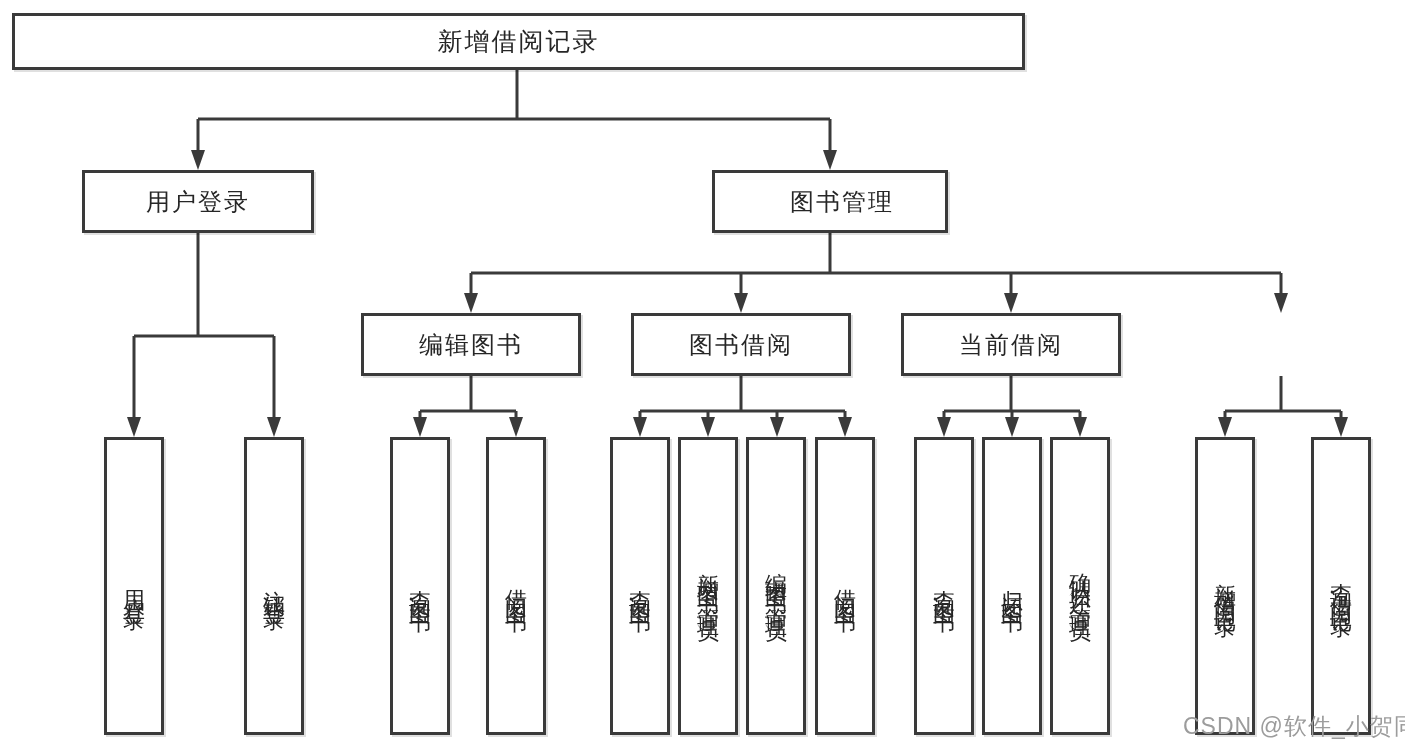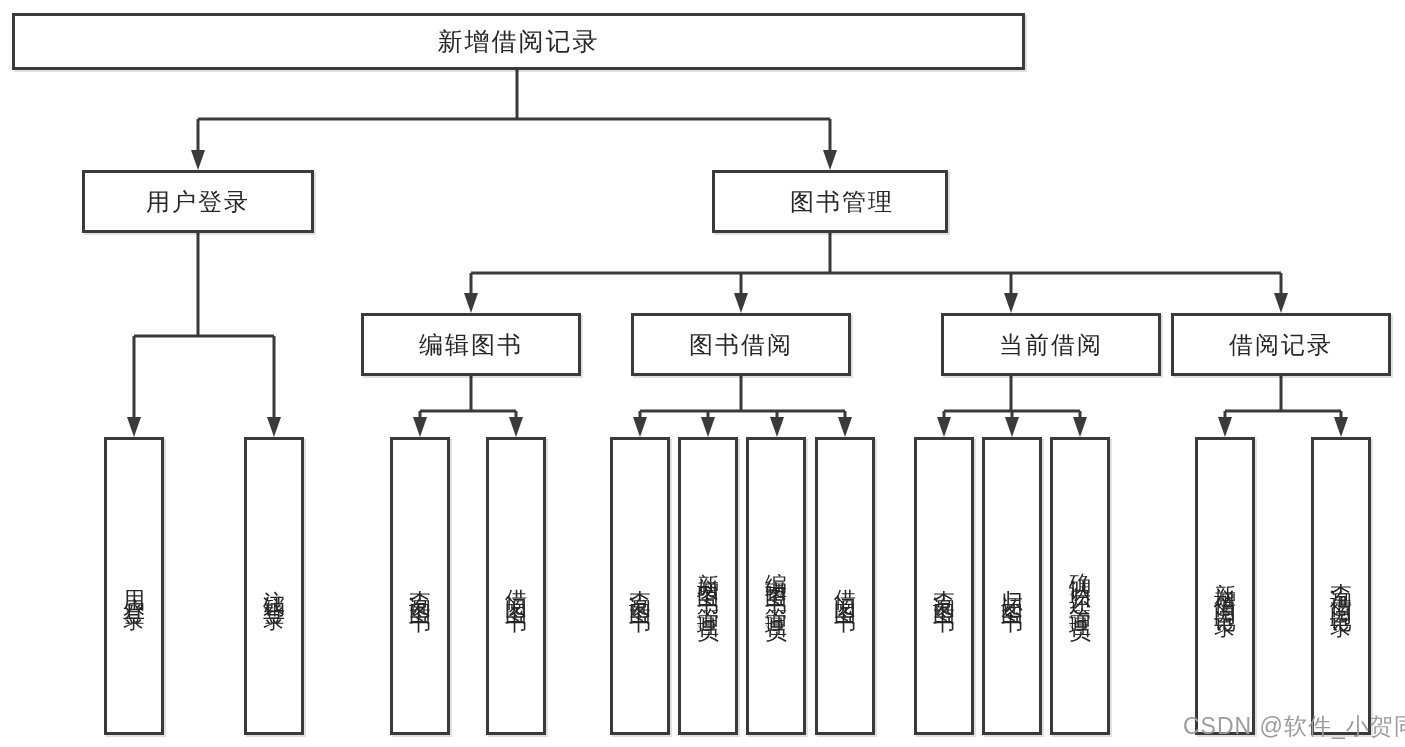--- a/index.html
+++ b/index.html
@@ -33,21 +33,21 @@
     font-size:22px;
     letter-spacing:7px;
     white-space:normal;
   }
   
   #nd-system      {left:12px;  top:13px;  width:1013px; height:57px;}
   #nd-user-login  {left:82px;  top:170px; width:232px;  height:63px;}
   #nd-book-mgmt   {left:712px; top:170px; width:236px;  height:63px;padding-left:24px;}
   #nd-new-rec     {left:361px; top:313px; width:220px;  height:63px;}
   #nd-book-borrow {left:631px; top:313px; width:220px;  height:63px;text-align:center;}
-  #nd-cur-borrow  {left:901px; top:313px; width:220px;  height:63px;margin-left:40px;}
+  #nd-cur-borrow  {left:901px; top:313px; width:220px;  height:63px;}
   #nd-borrow-rec  {left:1171px;top:313px; width:220px;  height:63px;}
   .node.vert      {top:437px; height:298px; width:60px;}
   #nd-v-login     {left:104px;}
   #nd-v-logout    {left:244px;}
   #nd-v-nq        {left:390px;}
   #nd-v-nb        {left:486px;}
   #nd-v-bq        {left:610px;}
   #nd-v-badd      {left:678px;}
   #nd-v-bedit     {left:746px;}
   #nd-v-bb        {left:815px;}
@@ -115,23 +115,20 @@
 
   <div class="node" id="nd-new-rec">
     <span class="label">编辑图书</span>
   </div>
   <div class="node" id="nd-book-borrow">
     <span class="label">图书借阅</span>
   </div>
   <div class="node" id="nd-cur-borrow">
     <span class="label">当前借阅</span>
   </div>
-  <div class="node" id="nd-borrow-rec">
-    <span class="label">借阅记录</span>
-  </div>
 
   <div class="node vert" id="nd-v-login">
     <span class="label">用户登录</span>
   </div>
   <div class="node vert" id="nd-v-logout">
     <span class="label">注销登录</span>
   </div>
 
   <div class="node vert" id="nd-v-nq">
     <span class="label">查询图书</span>

